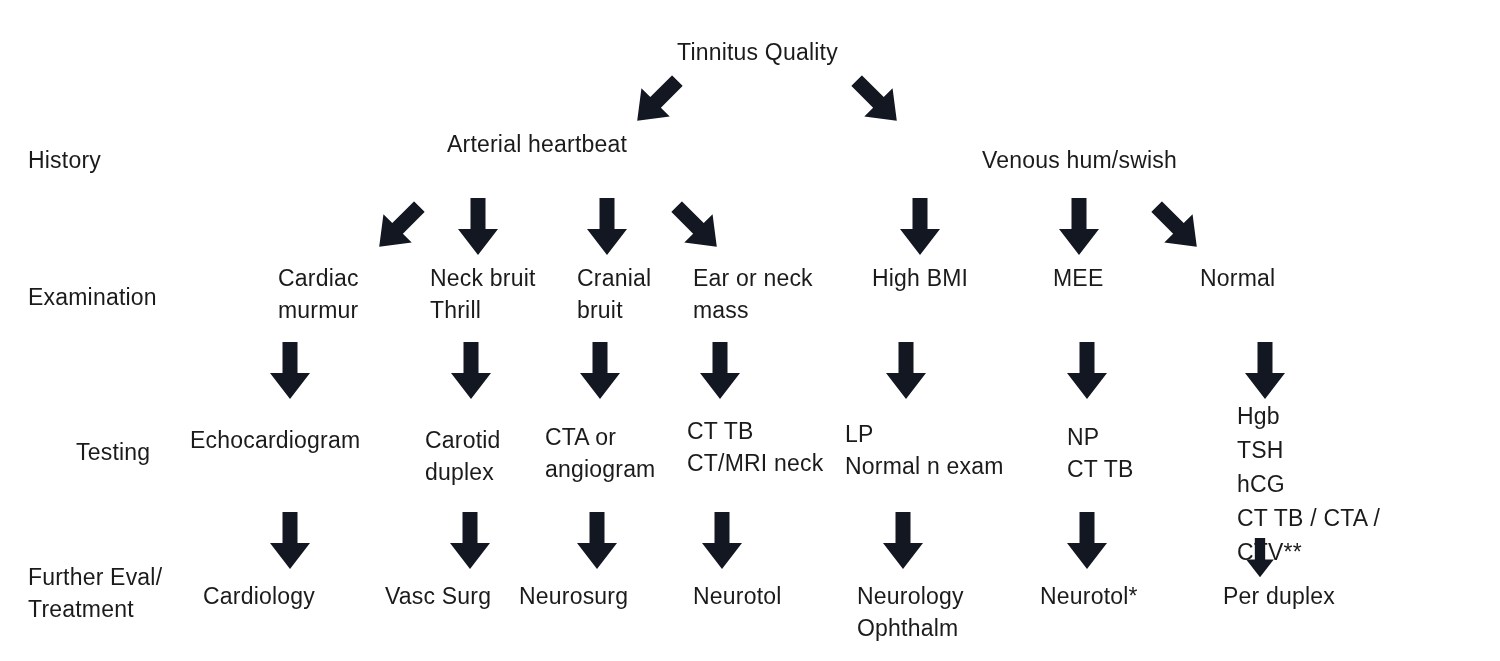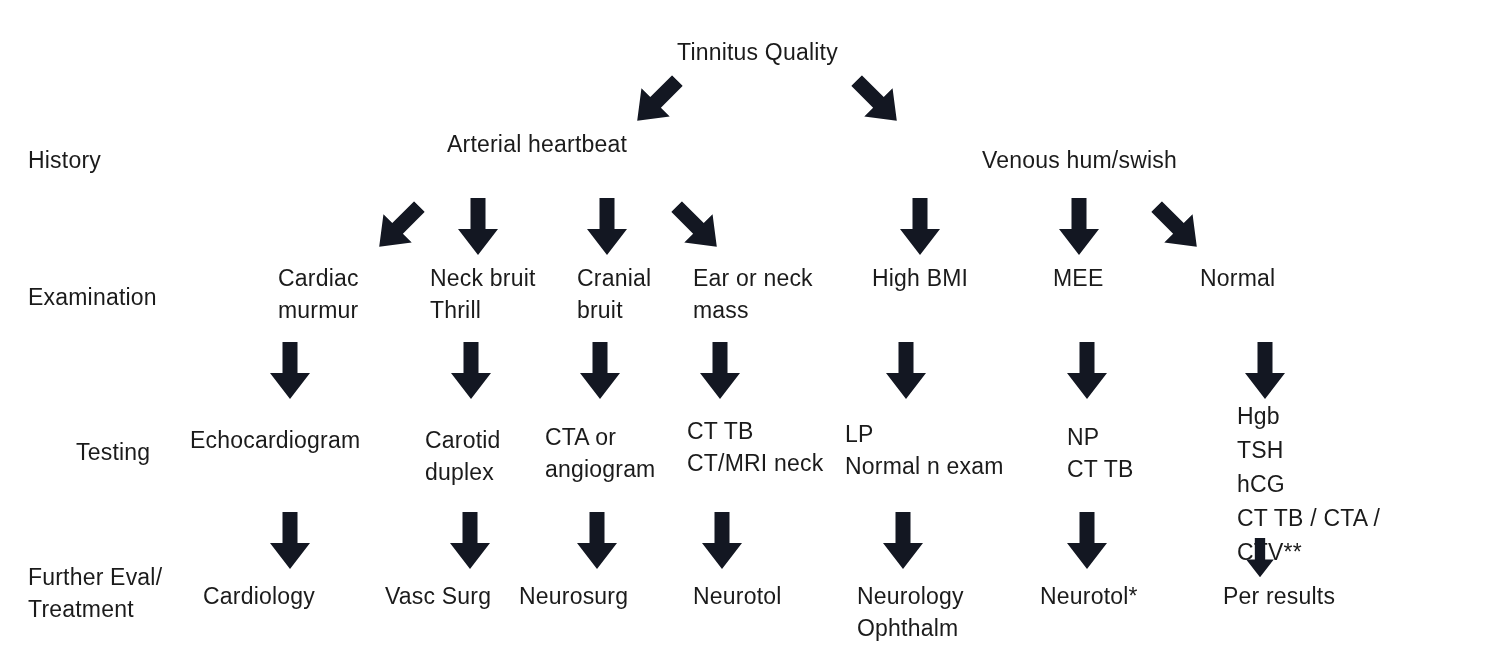--- a/index.html
+++ b/index.html
@@ -159,15 +159,15 @@
       <use href="#blockArrow"></use>
     </svg>
 
   <div class="txt" style="left:203px; top:580px;">Cardiology</div>
   <div class="txt" style="left:385px; top:580px;">Vasc Surg</div>
   <div class="txt" style="left:519px; top:580px;">Neurosurg</div>
   <div class="txt" style="left:693px; top:580px;text-align:center;">Neurotol</div>
   <div class="txt" style="left:857px; top:580px;">Neurology
 Ophthalm</div>
   <div class="txt" style="left:1040px; top:580px;text-align:right;">Neurotol*</div>
-  <div class="txt" style="left:1223px; top:580px;">Per results</div>
+  <div class="txt" style="left:1223px; top:580px;">Per duplex</div>
 
 </div>
 
 </body></html>

